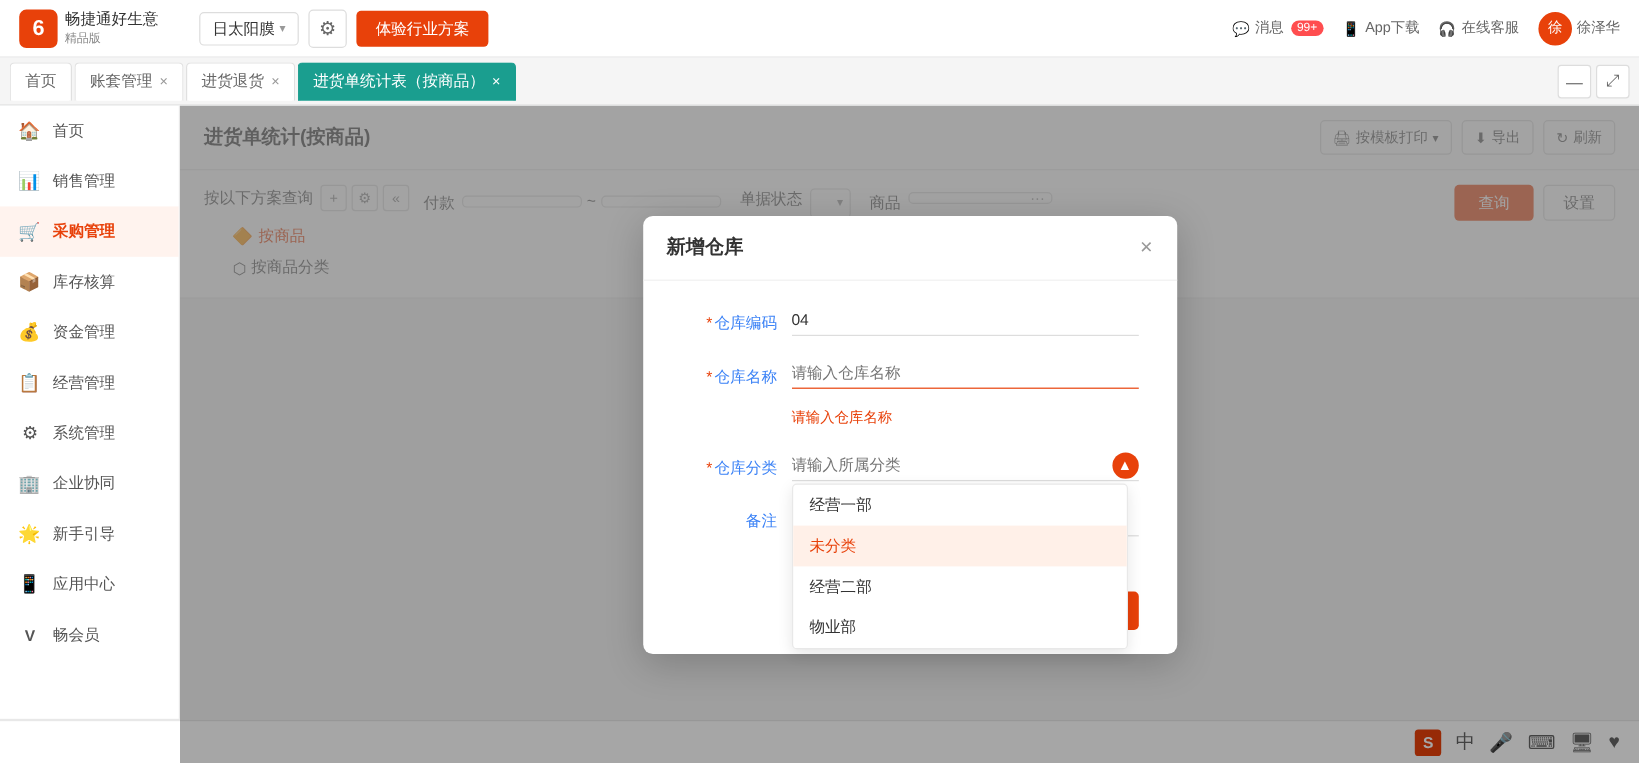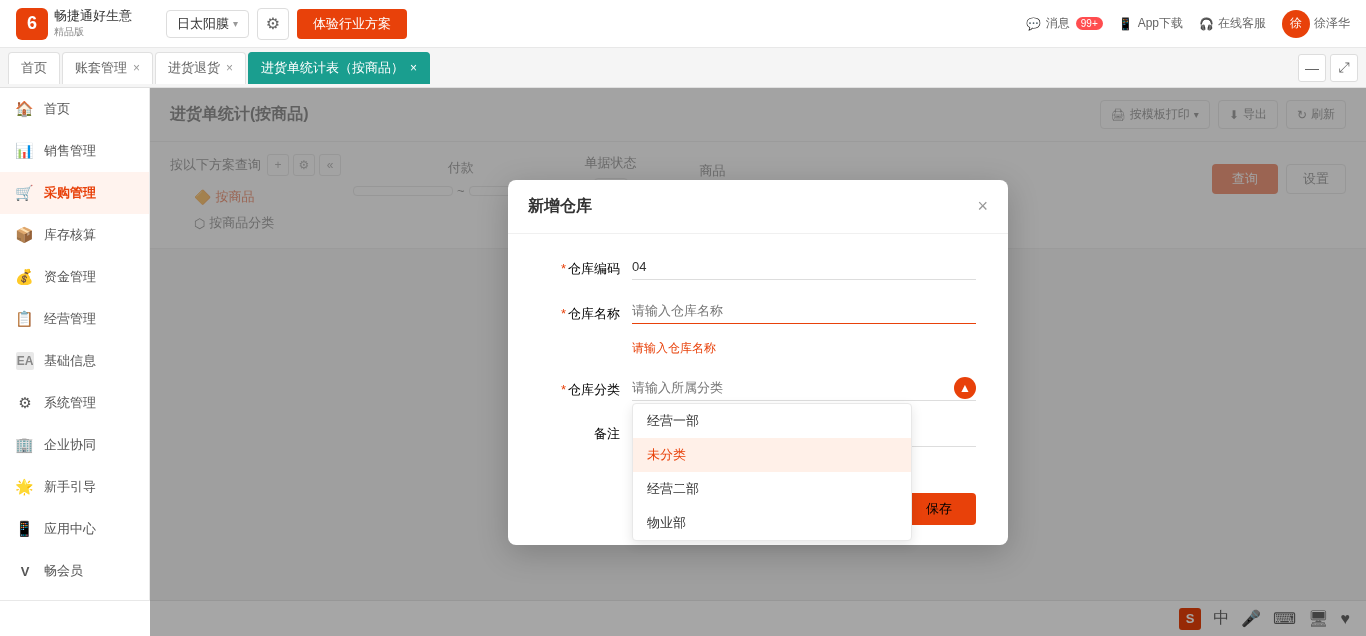--- a/index.html
+++ b/index.html
@@ -171,21 +171,21 @@
     .scheme-icon-btn {
       width: 22px; height: 22px; border: 1px solid #ddd; border-radius: 3px;
       display: flex; align-items: center; justify-content: center;
       cursor: pointer; color: #888; font-size: 12px; background: #fff;
     }
     .scheme-tree { padding-top: 8px; }
     .tree-item { padding: 4px 8px; cursor: pointer; color: #555; font-size: 13px; }
     .tree-sub { padding-left: 16px; }
     .tree-sub-item { padding: 4px 8px; cursor: pointer; color: #555; font-size: 13px; display: flex; align-items: center; gap: 4px; }
     .tree-active-icon { color: #e8410a; font-size: 14px; }
-    .filter-field { display: flex; align-items: center; gap: 6px; font-size: 13px; color: #555; flex-direction: column; }
+    .filter-field { display: flex; align-items: flex-start; gap: 6px; font-size: 13px; color: #555; }
     .filter-label { white-space: nowrap; }
     .filter-select {
       border: 1px solid #ddd; border-radius: 4px; padding: 4px 24px 4px 8px;
       font-size: 13px; color: #555; background: #fff; cursor: pointer;
       appearance: none; position: relative;
     }
     .filter-select-wrap { position: relative; }
     .filter-select-wrap::after {
       content: '▾'; position: absolute; right: 6px; top: 50%; transform: translateY(-50%);
       color: #999; font-size: 10px; pointer-events: none;
@@ -204,40 +204,40 @@
       position: absolute; top: 0; left: 0; right: 0; bottom: 0;
       background: rgba(0,0,0,0.35);
       display: flex; align-items: center; justify-content: center;
       z-index: 100;
     }
 
     
     .modal {
       background: #fff;
       border-radius: 8px;
-      width: 500px;
+      width: 445px;
       box-shadow: 0 8px 32px rgba(0,0,0,0.2);
       overflow: visible;
       position: relative;
     }
     .modal-header {
       display: flex; align-items: center; justify-content: space-between;
       padding: 16px 20px;
       border-bottom: 1px solid #f0f0f0;
     }
     .modal-title { font-size: 16px; font-weight: bold; color: #333; }
     .modal-close { cursor: pointer; color: #999; font-size: 18px; }
     .modal-body { padding: 20px 32px 16px; }
     .form-row {
       display: flex; align-items: flex-start; gap: 12px;
       margin-bottom: 18px;
       position: relative;
     }
     .form-label {
-      width: 80px; text-align: right; font-size: 13px; color: #000000;
+      width: 80px; text-align: right; font-size: 13px; color: #3b82f6;
       padding-top: 6px; flex-shrink: 0;
     }
     .form-label.required::before {
       content: '*'; color: #e8410a; margin-right: 2px;
     }
     .form-input {
       flex: 1; border: none; border-bottom: 1px solid #ddd;
       padding: 5px 0; font-size: 13px; color: #333; outline: none;
       background: transparent;
     }
@@ -396,24 +396,20 @@
     </div>
     <div class="sidebar-item">
       <span class="sidebar-icon">💰</span>
       <span>资金管理</span>
     </div>
     <div class="sidebar-item">
       <span class="sidebar-icon">📋</span>
       <span>经营管理</span>
     </div>
     <div class="sidebar-item">
-      <span class="sidebar-icon" style="font-size:12px;font-weight:bold;color:#888;background:#e8e8e8;border-radius:2px;width:18px;height:18px;display:flex;align-items:center;justify-content:center;">EA</span>
-      <span>基础信息</span>
-    </div>
-    <div class="sidebar-item">
       <span class="sidebar-icon">⚙</span>
       <span>系统管理</span>
     </div>
     <div class="sidebar-item">
       <span class="sidebar-icon">🏢</span>
       <span>企业协同</span>
     </div>
     <div class="sidebar-item">
       <span class="sidebar-icon">🌟</span>
       <span>新手引导</span>

